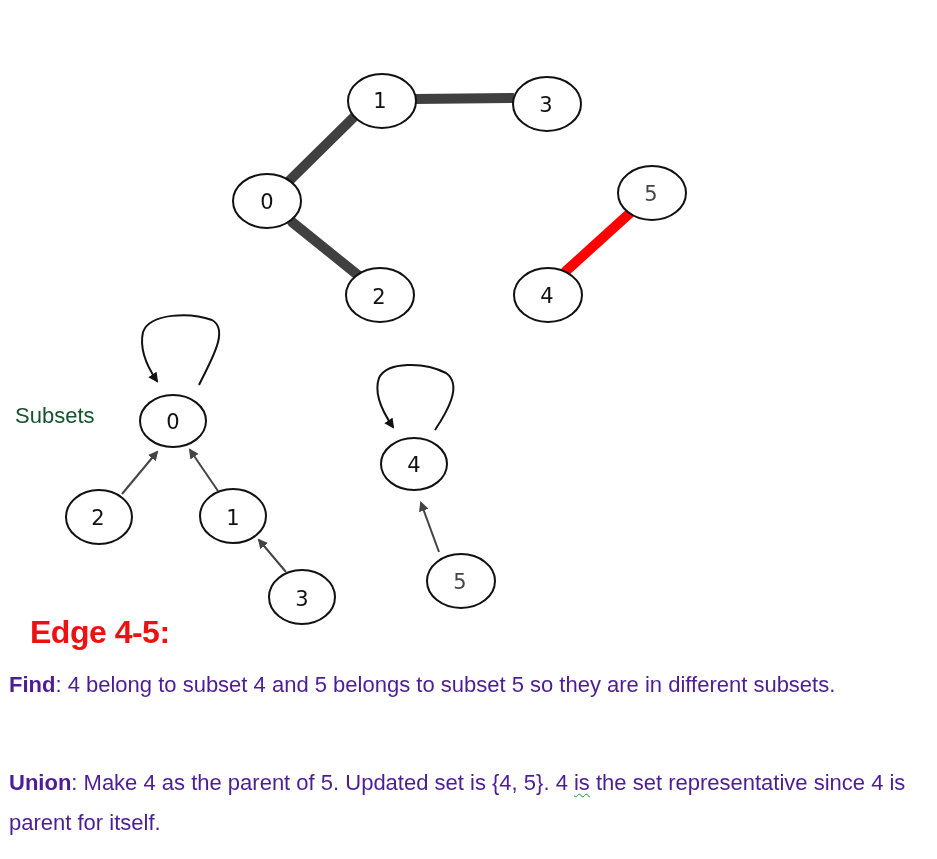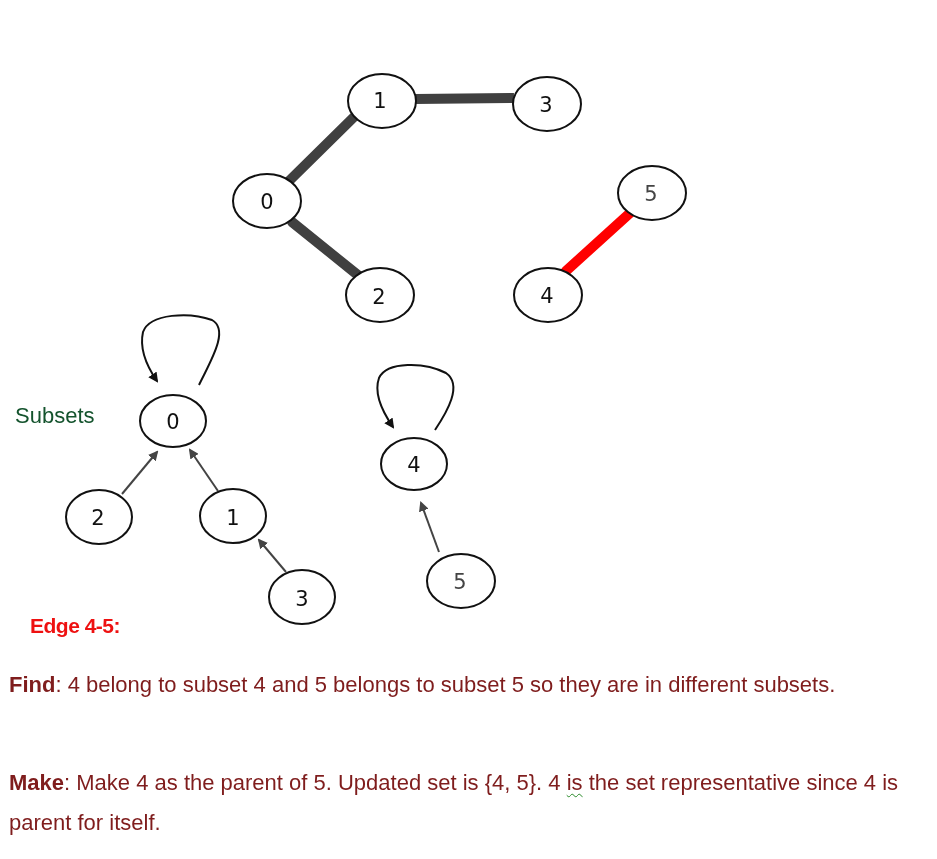--- a/index.html
+++ b/index.html
@@ -2,23 +2,23 @@
 <html><head>
 <meta charset="utf-8">
 <style>
   html, body { margin: 0; padding: 0; background: #ffffff; }
   body { width: 937px; height: 859px; position: relative; overflow: hidden;
          font-family: "Liberation Sans", "DejaVu Sans", sans-serif; color: #111; }
   svg.diagram { position: absolute; left: 0; top: 0; }
   .node-label { font-family: "DejaVu Sans", sans-serif; font-size: 21px; fill: #111; text-anchor: middle; dominant-baseline: central; }
   .node-label.light { fill: #444; }
   .subsets-label { position: absolute; left: 15px; top: 403px; font-size: 22px; color: #14532d; }
-  .edge-title { position: absolute; left: 30px; top: 614px; font-size: 21px; font-weight: bold; color: #ee1111;
+  .edge-title { position: absolute; left: 30px; top: 614px; font-size: 32px; font-weight: bold; color: #ee1111;
                 font-family: "Liberation Sans", sans-serif; letter-spacing: -0.5px; }
-  .para { position: absolute; left: 9px; width: 925px; font-size: 22px; line-height: 40px; color: #7f1d1d; }
+  .para { position: absolute; left: 9px; width: 925px; font-size: 22px; line-height: 40px; color: #4c1d95; }
   .para b { font-weight: bold; }
   .p-find { top: 665px; }
   .p-union { top: 763px; }
   .squiggle { text-decoration: underline wavy #2a8a2a; text-decoration-thickness: 1px; text-underline-offset: 3px; text-align: center; }
 </style>
 </head>
 <body>
 
 <svg class="diagram" width="937" height="859" viewBox="0 0 937 859">
   <defs>
@@ -98,14 +98,14 @@
 
 <div class="subsets-label">Subsets</div>
 
 <div class="edge-title">Edge 4-5:</div>
 
 <div class="para p-find">
   <b>Find</b><span>: 4 belong to subset 4 and 5 belongs to subset 5 so they are in different subsets.</span>
 </div>
 
 <div class="para p-union">
-  <b>Make</b><span>: Make 4 as the parent of 5. Updated set is {4, 5}. 4 </span><span class="squiggle">is</span><span> the set representative since 4 is parent for itself.</span>
+  <b>Union</b><span>: Make 4 as the parent of 5. Updated set is {4, 5}. 4 </span><span class="squiggle">is</span><span> the set representative since 4 is parent for itself.</span>
 </div>
 
 </body></html>

